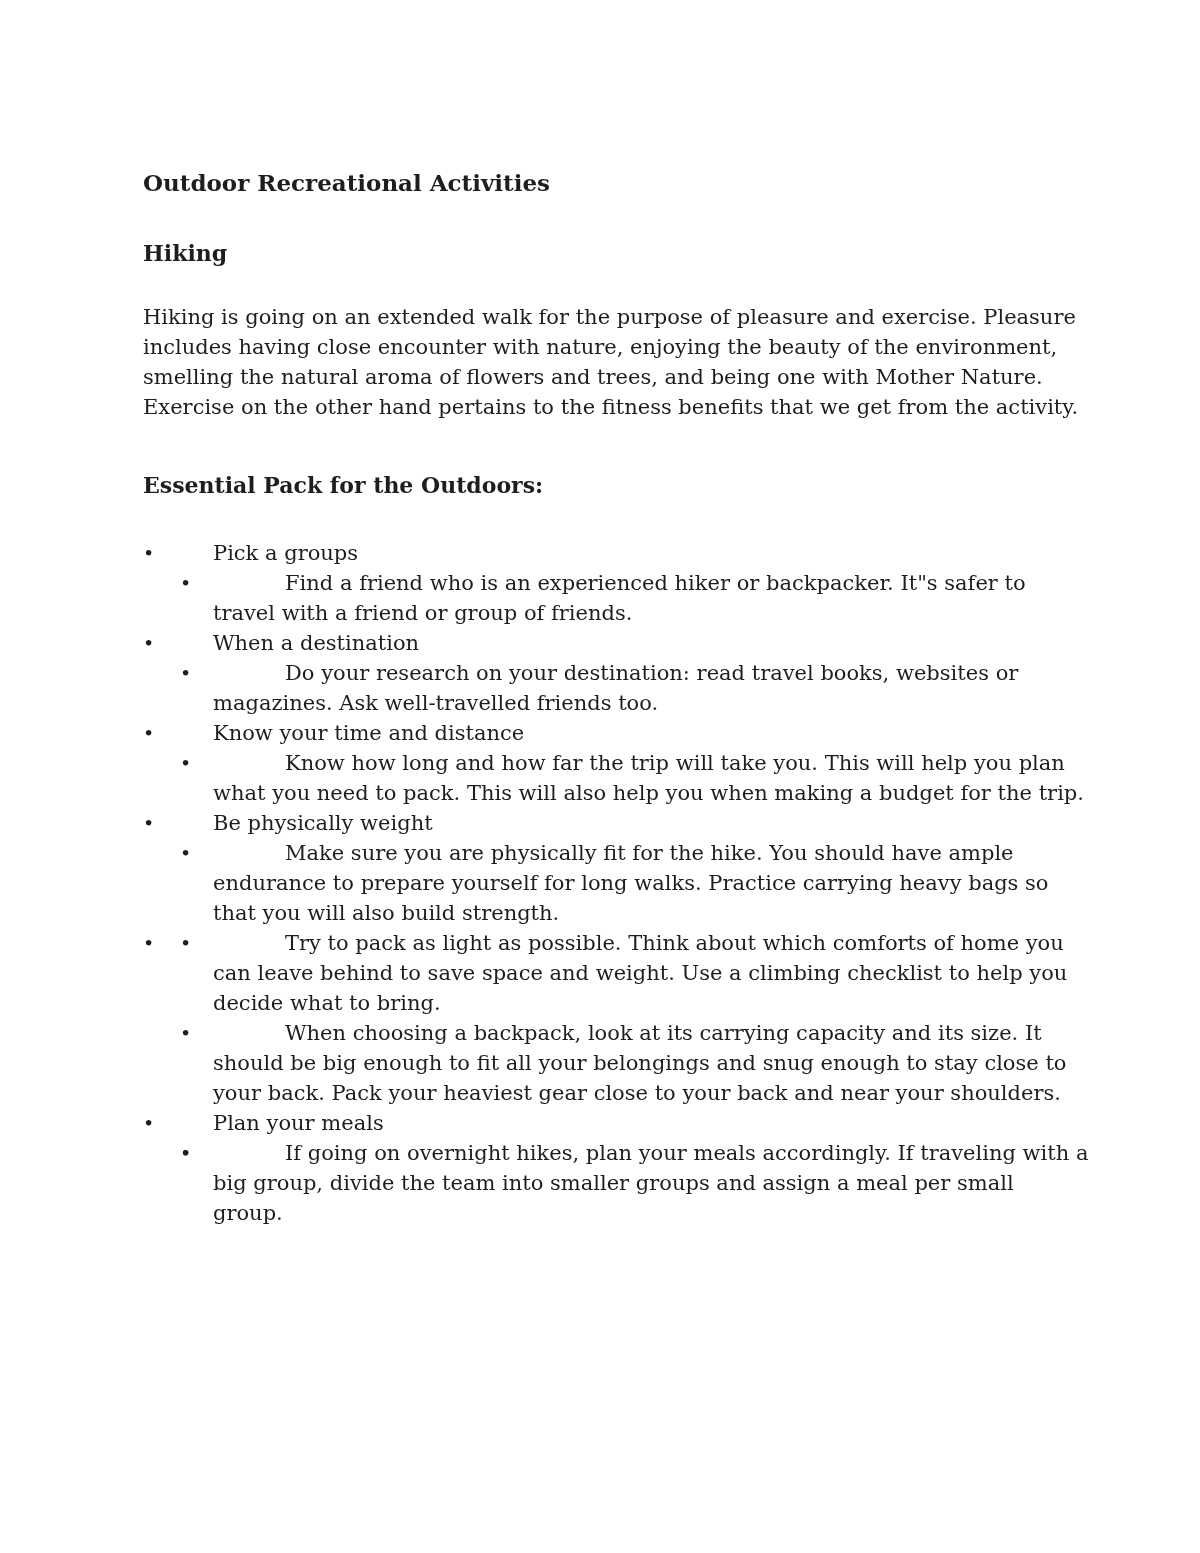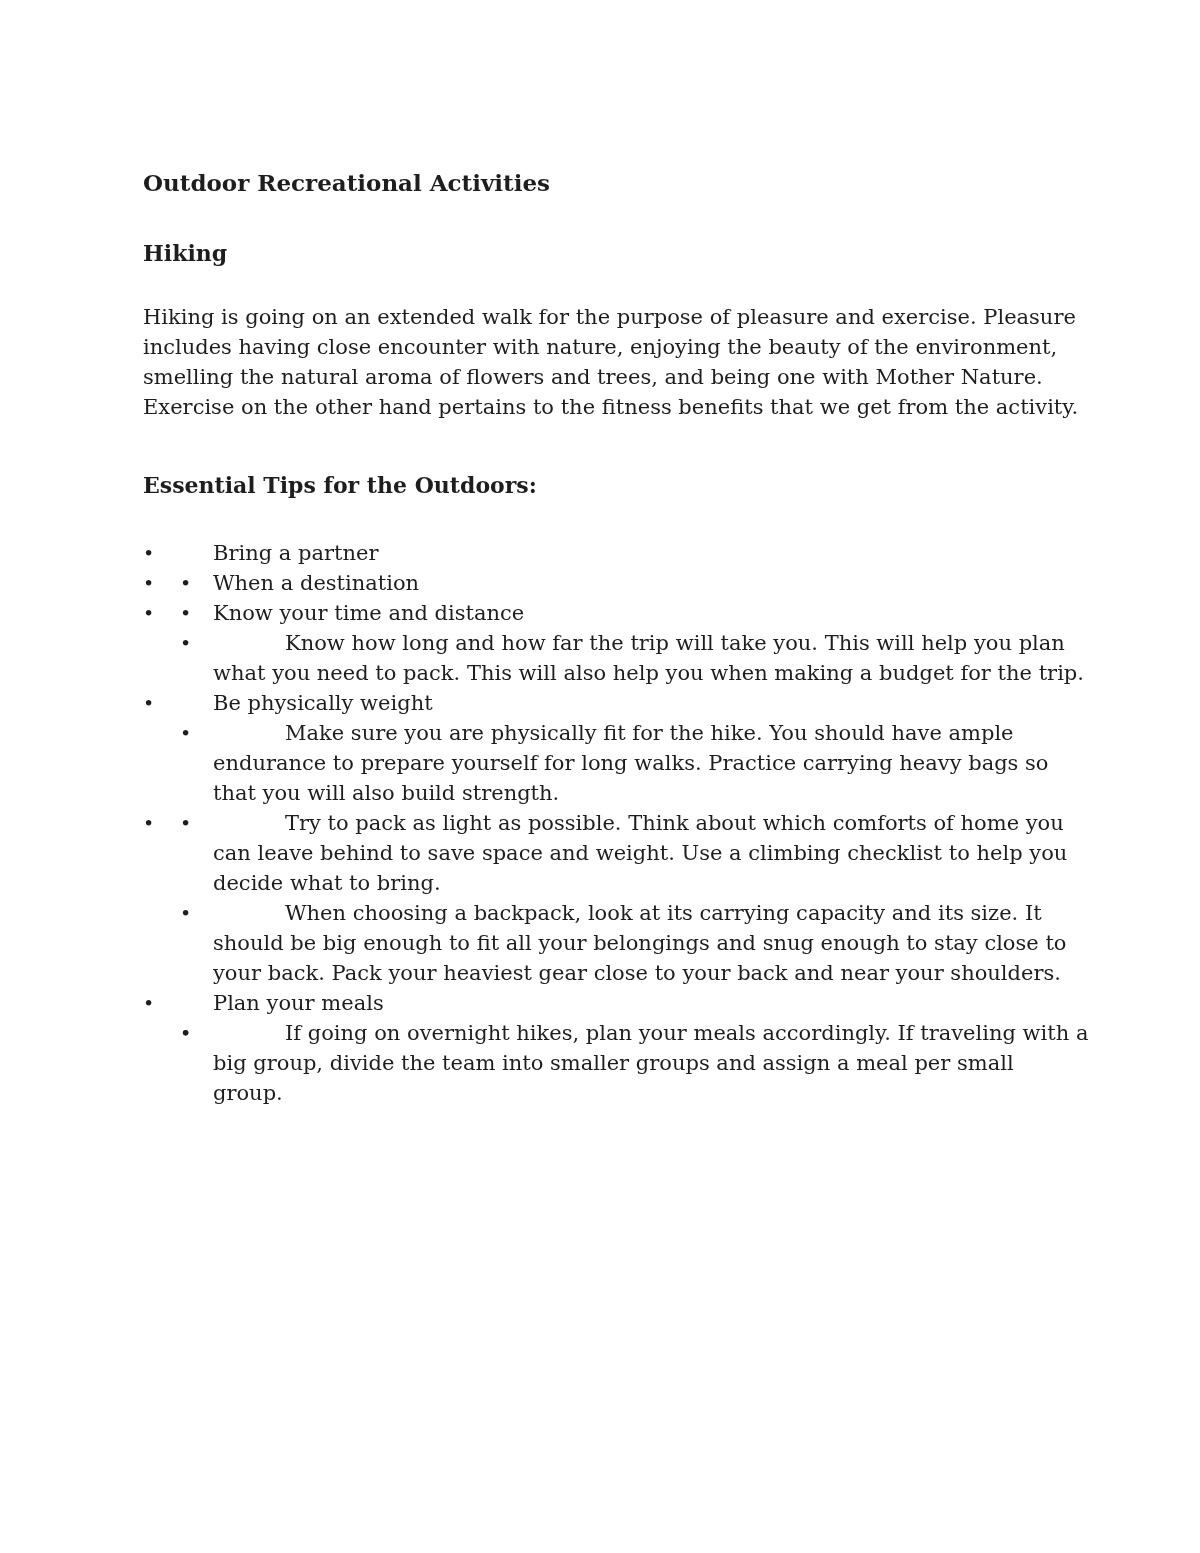--- a/index.html
+++ b/index.html
@@ -86,41 +86,43 @@
 <body>
 
 <div class="page">
 
   <h1 class="doc-title">Outdoor Recreational Activities</h1>
 
   <h2 class="section-heading">Hiking</h2>
 
   <p class="intro-paragraph">Hiking is going on an extended walk for the purpose of pleasure and exercise. Pleasure includes having close encounter with nature, enjoying the beauty of the environment, smelling the natural aroma of flowers and trees, and being one with Mother Nature. Exercise on the other hand pertains to the fitness benefits that we get from the activity.</p>
 
-  <h2 class="tips-heading">Essential Tips for the Outdoors:</h2>
+  <h2 class="tips-heading">Essential Pack for the Outdoors:</h2>
 
   <ul class="tips">
 
     <li class="tip">
       <div class="tip-label-row">
         <span class="bullet">•</span>
-        <span class="tip-label">Bring a partner</span>
+        <span class="tip-label">Pick a groups</span>
       </div>
       <div class="sub">
         <span class="bullet">•</span>
+        <span class="sub-text">Find a friend who is an experienced hiker or backpacker. It"s safer to travel with a friend or group of friends.</span>
       </div>
     </li>
 
     <li class="tip">
       <div class="tip-label-row">
         <span class="bullet">•</span>
         <span class="tip-label">When a destination</span>
       </div>
       <div class="sub">
         <span class="bullet">•</span>
+        <span class="sub-text">Do your research on your destination: read travel books, websites or magazines. Ask well-travelled friends too.</span>
       </div>
     </li>
 
     <li class="tip">
       <div class="tip-label-row">
         <span class="bullet">•</span>
         <span class="tip-label">Know your time and distance</span>
       </div>
       <div class="sub">
         <span class="bullet">•</span>

